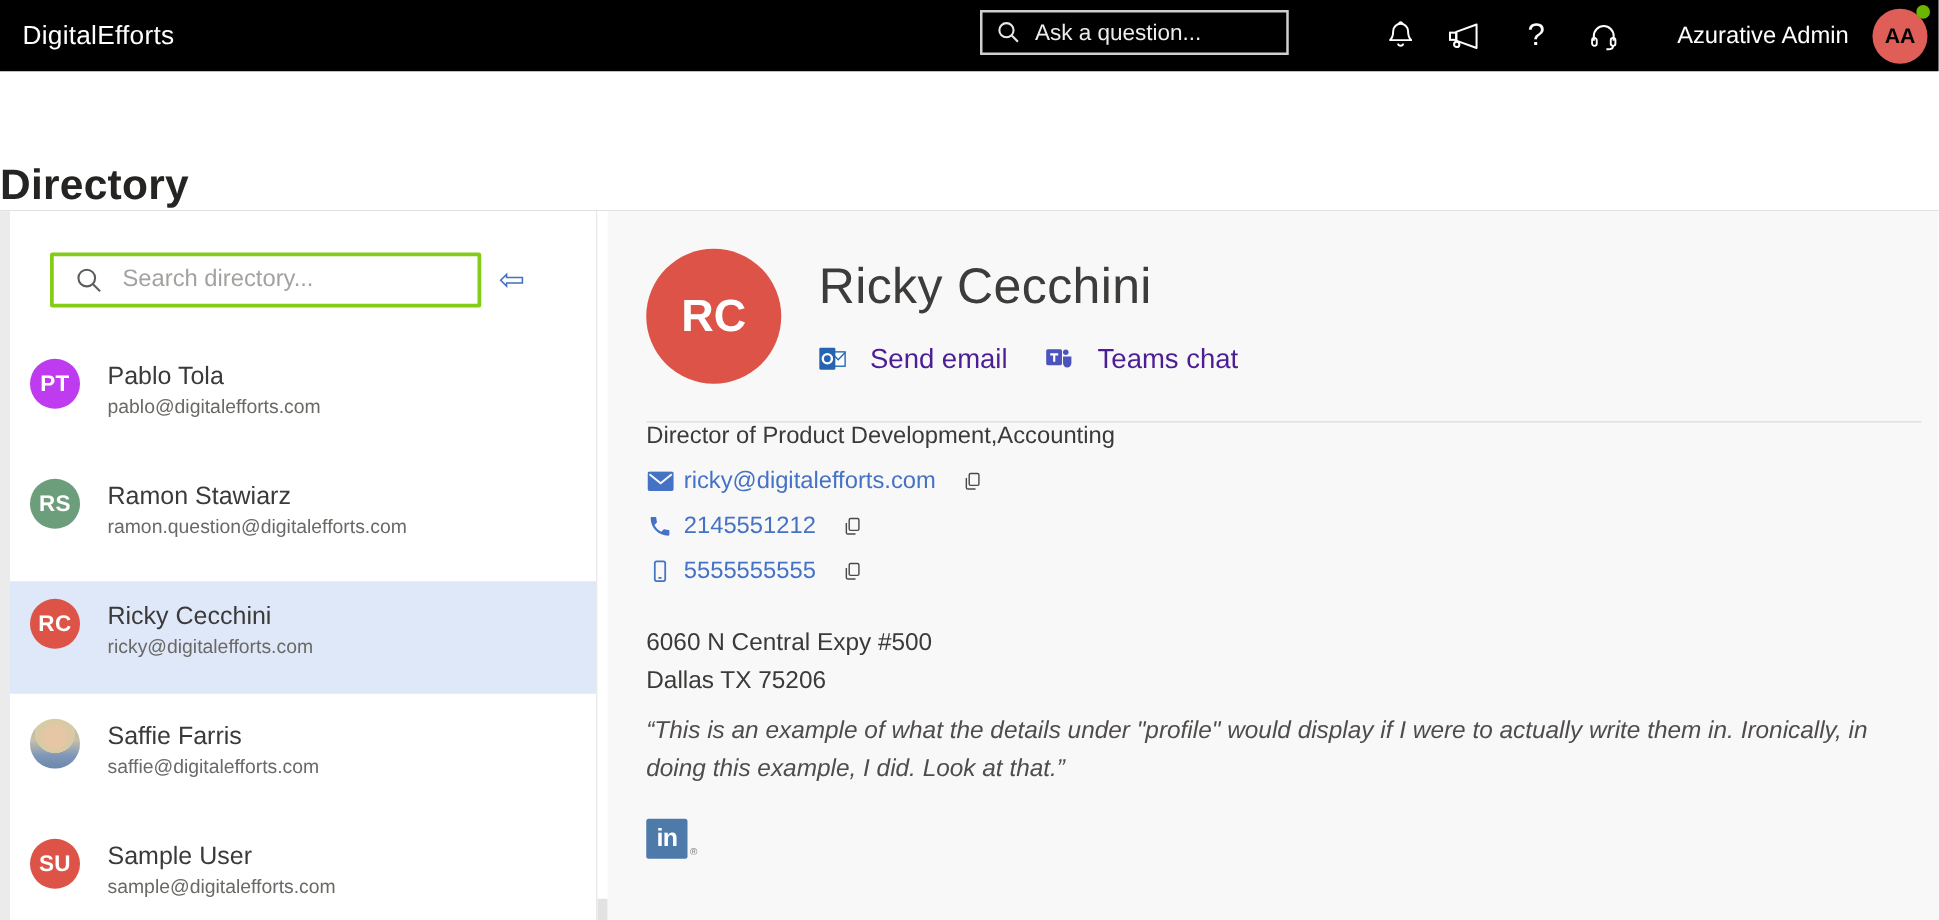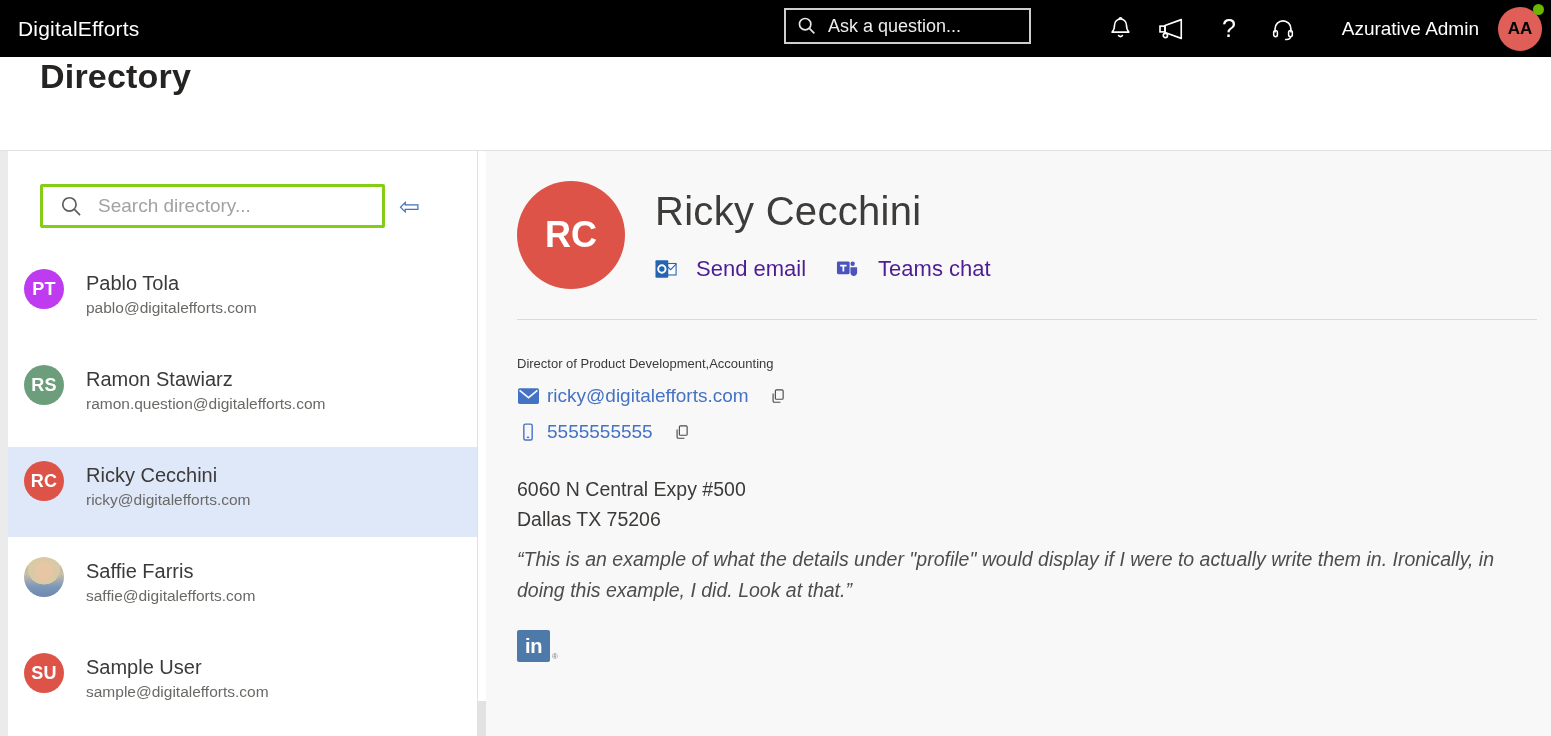--- a/index.html
+++ b/index.html
@@ -21,22 +21,22 @@
               width:34px; cursor:pointer; }
   .help-glyph { font-size:25px; font-weight:400; color:#fff; }
   .account-name { position:absolute; right:72px; top:0; height:57px; display:flex; align-items:center;
                   font-size:19px; color:#fff; cursor:pointer; white-space:nowrap; }
   .account-avatar { position:absolute; right:9px; top:7px; width:44px; height:44px; border-radius:50%;
                     display:flex; align-items:center; justify-content:center; color:#000000;
                     font-size:17px; font-weight:bold; cursor:pointer; }
   .presence-dot { position:absolute; right:-2px; top:-3px; width:11px; height:11px; border-radius:50%; }
 
   
-  .page-header { height:94px; background:#fff; border-bottom:1px solid #e3e1df;
-                 display:flex; align-items:flex-start; padding-left:40px; }
+  .page-header { height:112px; background:#fff; border-bottom:1px solid #e3e1df;
+                 display:flex; align-items:flex-end; }
   .page-title { font-size:34px; font-weight:bold; color:#252423; letter-spacing:.2px; }
 
   
   .content { display:flex; height:588px; background:#fff; padding-left:8px; position:relative; }
   .left-strip { position:absolute; left:0; top:0; width:8px; height:588px; background:#ebebeb; }
 
   .list-panel { width:470px; flex:0 0 470px; background:#fff; border-right:1px solid #e3e1df;
                 overflow:hidden; position:relative; }
   .scroll-strip { width:8px; flex:0 0 8px; background:#fff; position:relative; }
   .scroll-thumb { position:absolute; bottom:0; left:0; width:8px; height:38px; background:#e2e2e2; cursor:pointer; }
@@ -73,21 +73,21 @@
   .profile-header { display:flex; align-items:flex-start; }
   .profile-avatar { width:108px; height:108px; border-radius:50%; display:flex; align-items:center;
                     justify-content:center; color:#fff; font-size:36px; font-weight:bold; flex:0 0 108px; }
   .profile-head-texts { margin-left:30px; padding-top:8px; }
   .profile-name { font-size:40px; font-weight:300; color:#3d3c3b; letter-spacing:.3px; }
   .profile-actions { display:flex; align-items:center; margin-top:22px; }
   .action-link { display:flex; align-items:center; margin-right:30px; cursor:pointer; text-decoration:none; }
   .action-link .label { font-size:22px; color:#4c1d95; margin-left:19px; }
   .divider { height:1px; background:#dadada; margin-top:30px; }
 
-  .job-title { margin-top:36px; font-size:13px; color:#3b3a39; }
+  .job-title { font-size:19px; color:#3b3a39; }
   .contact-row { display:flex; align-items:center; margin-top:14px; height:22px; }
   .contact-row .c-icon { width:22px; display:flex; justify-content:center; flex:0 0 22px; }
   .contact-link { font-size:19px; color:#4472c4; margin-left:8px; text-decoration:none; cursor:pointer; }
   .copy-btn { margin-left:19px; cursor:pointer; display:flex; align-items:center; }
 
   .address { margin-top:31px; font-size:19.5px; color:#3b3a39; line-height:30px; }
   .quote { margin-top:10px; font-size:19.5px; font-style:italic; color:#4f4d4b; line-height:31px;
            max-width:1025px; }
   .linkedin-row { margin-top:24px; display:flex; align-items:flex-end; }
   .linkedin-badge { width:33px; height:32px; background:#4d7aa9; border-radius:2px; display:flex;
@@ -256,20 +256,34 @@
         </span>
         <a class="contact-link">ricky@digitalefforts.com</a>
         <span class="copy-btn">
           <svg width="18" height="18" viewBox="0 0 22 22">
             <path d="M6.2 7.8v9.2a1.6 1.6 0 0 0 1.6 1.6h7.4" fill="none" stroke="#4a4a4a" stroke-width="1.4"></path>
             <rect x="9" y="3.5" width="9.5" height="11.5" rx="1.4" fill="none" stroke="#4a4a4a" stroke-width="1.4"></rect>
           </svg>
         </span>
       </div>
 
+      <div class="contact-row">
+        <span class="c-icon">
+          <svg width="20" height="20" viewBox="0 0 24 24">
+            <path d="M6.62 10.79c1.44 2.83 3.76 5.14 6.59 6.59l2.2-2.21c.27-.27.67-.36 1.02-.24 1.12.37 2.33.57 3.57.57.55 0 1 .45 1 1V20c0 .55-.45 1-1 1-9.39 0-17-7.61-17-17 0-.55.45-1 1-1h3.5c.55 0 1 .45 1 1 0 1.25.2 2.45.57 3.57.11.35.03.74-.25 1.02l-2.2 2.2z" fill="#4472c4"></path>
+          </svg>
+        </span>
+        <a class="contact-link">2145551212</a>
+        <span class="copy-btn">
+          <svg width="18" height="18" viewBox="0 0 22 22">
+            <path d="M6.2 7.8v9.2a1.6 1.6 0 0 0 1.6 1.6h7.4" fill="none" stroke="#4a4a4a" stroke-width="1.4"></path>
+            <rect x="9" y="3.5" width="9.5" height="11.5" rx="1.4" fill="none" stroke="#4a4a4a" stroke-width="1.4"></rect>
+          </svg>
+        </span>
+      </div>
 
       <div class="contact-row">
         <span class="c-icon">
           <svg width="20" height="20" viewBox="0 0 24 24">
             <rect x="7" y="2.5" width="10" height="19" rx="1.8" fill="none" stroke="#4472c4" stroke-width="1.7"></rect>
             <line x1="10.5" y1="18.4" x2="13.5" y2="18.4" stroke="#4472c4" stroke-width="1.6"></line>
           </svg>
         </span>
         <a class="contact-link">5555555555</a>
         <span class="copy-btn">

